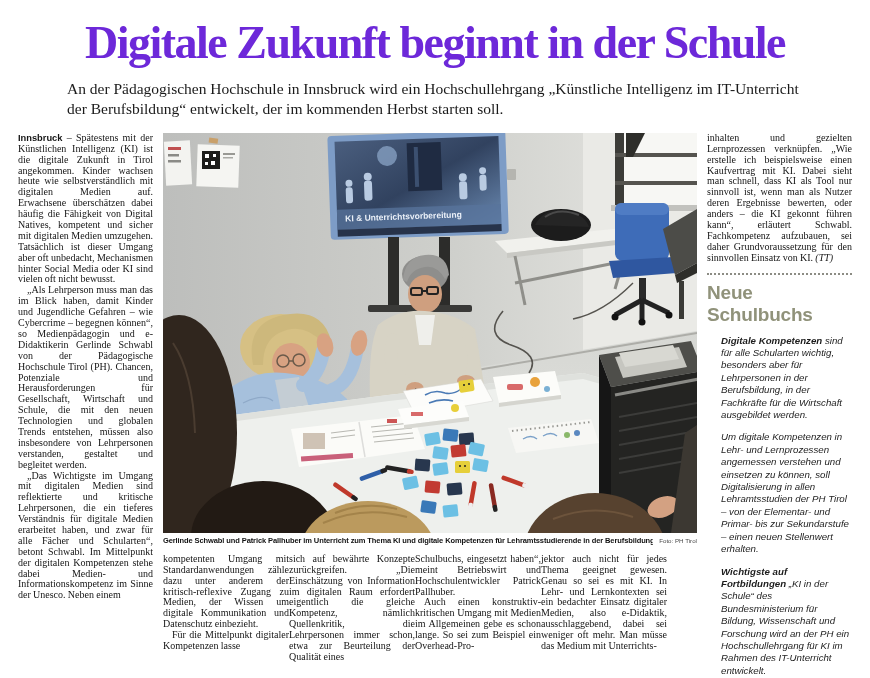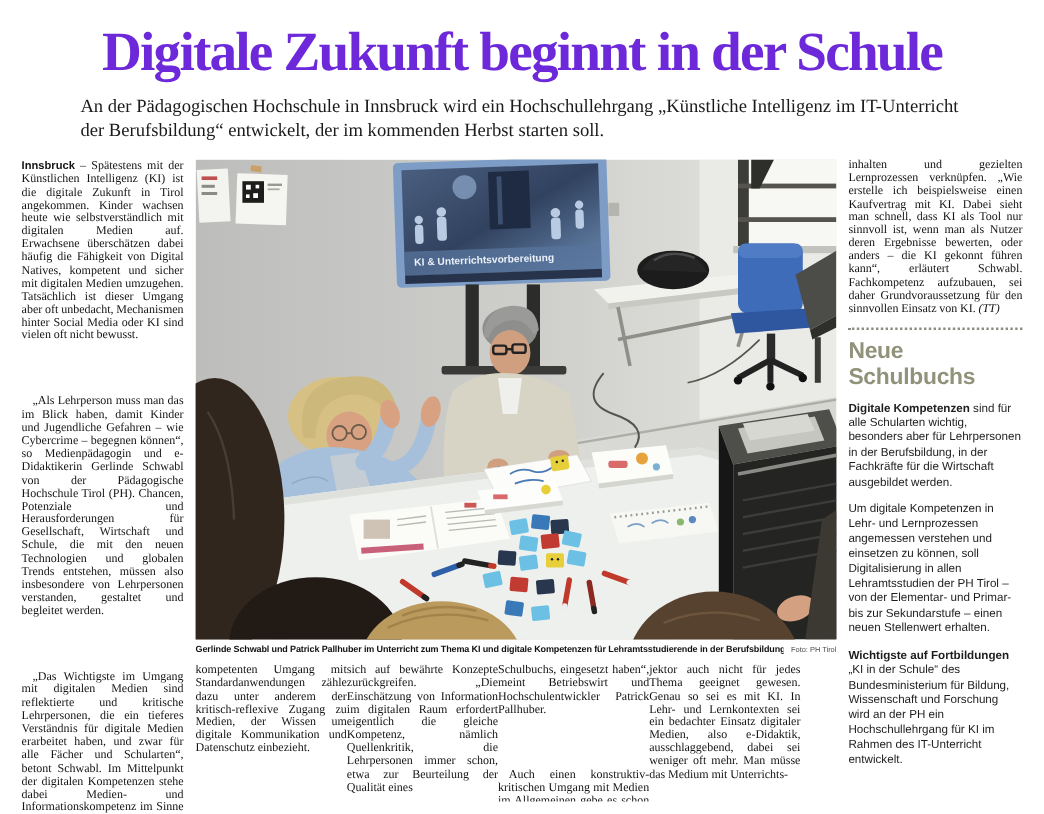--- a/index.html
+++ b/index.html
@@ -17,21 +17,21 @@
     font-size:15.5px; line-height:1.32; text-align:left;
     max-width:736px; margin:0 auto 13px auto; color:#1a1a1a;
   }
   .content { display:flex; gap:10px; }
   .textcol { width:135px; flex:0 0 135px; }
   .col6 { width:145px; flex:0 0 145px; }
   p.bpar {
     font-size:10px; line-height:1.09; text-align:justify; margin:0;
     hyphens:auto; -webkit-hyphens:auto; word-spacing:-0.2px;
   }
-  p.bpar + p.bpar, p.bpar.ind { text-indent:9px;margin-top:44px; }
+  p.bpar + p.bpar, p.bpar.ind { text-indent:9px; }
   .lead-loc { font-family:"Liberation Sans", sans-serif; font-weight:700; font-size:9.3px; }
   .byline { font-style:italic; }
   .center-col { width:534px; flex:0 0 534px; }
   .photo-frame { width:534px; height:400px; line-height:0; }
   .caption-row { display:flex; align-items:baseline; padding-top:3px; height:13px; }
   .caption {
     font-family:"Liberation Sans", sans-serif; font-weight:700; font-size:7.5px;
     letter-spacing:-0.1px; white-space:nowrap; overflow:hidden; color:#111;
   }
   .credit {
@@ -39,21 +39,21 @@
     margin-left:auto; padding-left:6px; white-space:nowrap; flex:0 0 auto;
   }
   .bottom-cols { display:flex; margin-top:5px; height:114px; overflow:hidden; }
   .bcol { width:126px; flex:0 0 126px; }
   .sidebar { font-family:"Liberation Sans", sans-serif; margin-top:9px; }
   .dots { border-top:2px dotted #8c8c84; margin:0 0 7px 0; height:0; }
   .sidebar h2 {
     font-size:19px; font-weight:700; margin:0 0 9px 0;
     color:#90927a; letter-spacing:-0.2px;
   }
-  .sidebar p { font-size:9.7px; line-height:1.28; margin:0 0 10px 0; color:#1d1d1d; }
+  .sidebar p { font-size:9.7px; line-height:1.28; margin:0 0 10px 14px; color:#1d1d1d;font-style:italic; }
   .sidebar strong { font-weight:700; }
 </style>
 </head>
 <body>
 
 <div class="page">
 
   <h1 class="headline">Digitale Zukunft beginnt in der Schule</h1>
   <p class="subhead">An der Pädagogischen Hochschule in Innsbruck wird ein Hochschullehrgang „Künstliche Intelligenz im IT-Unterricht der Berufsbildung“ entwickelt, der im kommenden Herbst starten soll.</p>
 

